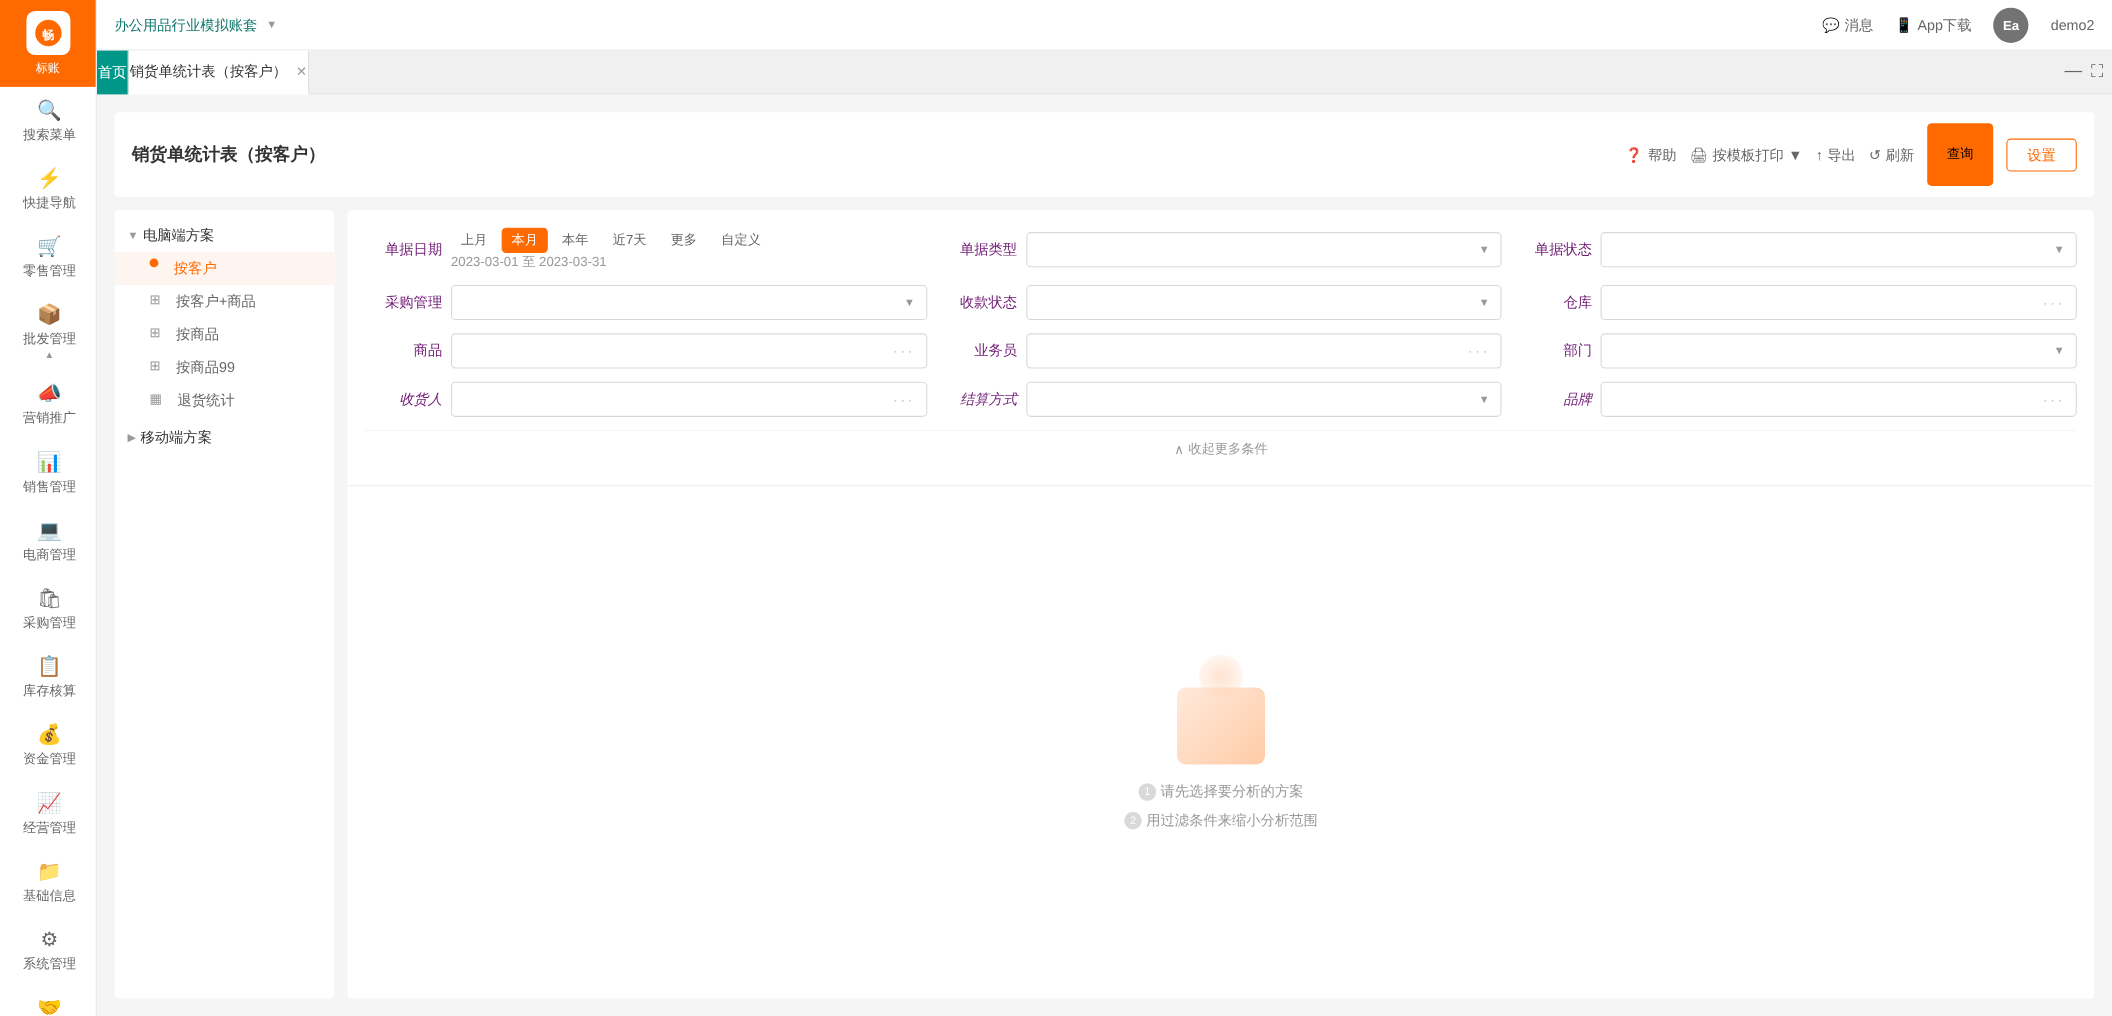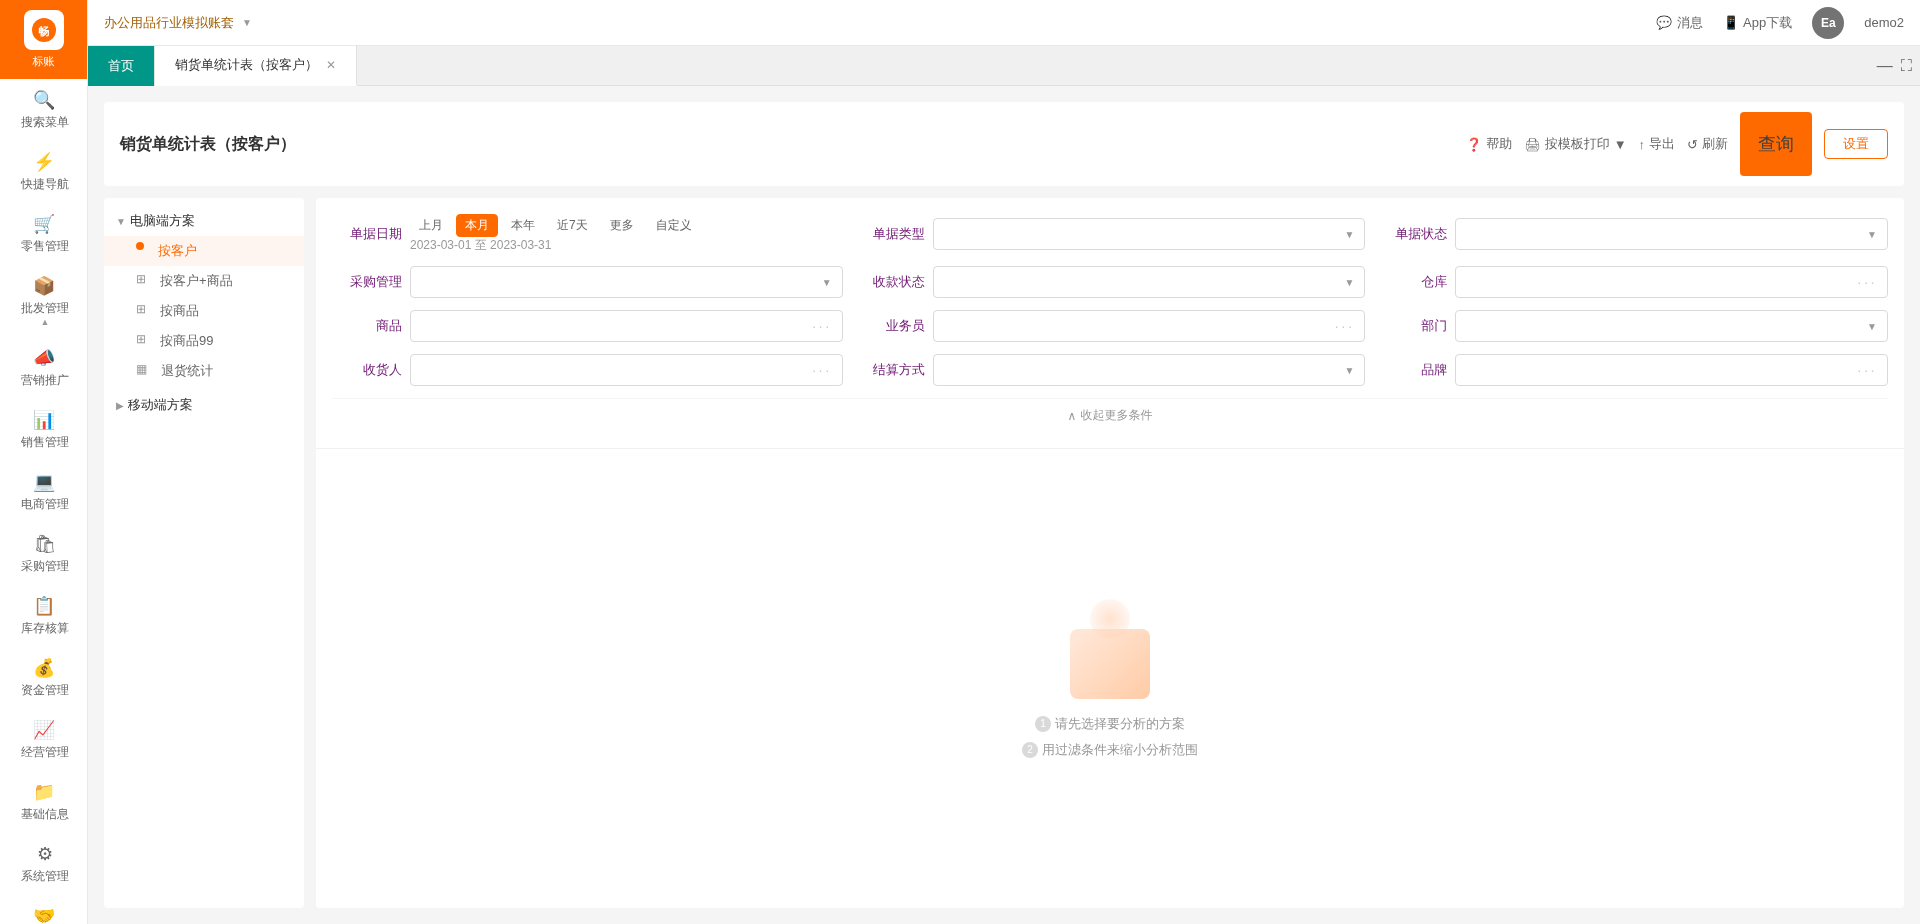--- a/index.html
+++ b/index.html
@@ -69,21 +69,21 @@
       justify-content: space-between;
       flex-shrink: 0;
     }
     .top-header-left {
       display: flex;
       align-items: center;
       gap: 8px;
       color: #666;
       font-size: 13px;
     }
-    .top-header-left .company-name { color: #a16207; }
+    .top-header-left .company-name { color: #0f766e; }
     .top-header-left .dropdown-icon { color: #999; font-size: 10px; }
     .top-header-right {
       display: flex;
       align-items: center;
       gap: 20px;
       color: #666;
       font-size: 13px;
     }
     .top-header-right .action-item {
       display: flex; align-items: center; gap: 4px; cursor: pointer;
@@ -104,21 +104,21 @@
       background: #f0f0f0;
       display: flex;
       align-items: center;
       flex-shrink: 0;
       border-bottom: 1px solid #e0e0e0;
     }
     .tab {
       height: 40px;
       display: flex;
       align-items: center;
-      padding: 0 20px;
+      padding: 0 1px;
       cursor: pointer;
       font-size: 13px;
       color: #666;
       border-right: 1px solid #e0e0e0;
       background: #f0f0f0;
       gap: 8px;
       white-space: nowrap;
     }
     .tab.active {
       background: #fff;
@@ -150,24 +150,24 @@
       padding: 10px 16px;
       border-radius: 4px;
     }
     .page-title { font-size: 16px; font-weight: bold; color: #333; }
     .page-actions { display: flex; align-items: center; gap: 12px; }
     .page-action-btn {
       display: flex; align-items: center; gap: 4px;
       color: #666; font-size: 13px; cursor: pointer;
     }
     .btn-primary {
-      background: #ff6a00; color: #404040;
+      background: #ff6a00; color: #000000;
       border: none; padding: 20px 18px;
       border-radius: 4px; cursor: pointer;
-      font-size: 18px;
+      font-size: 12px;
     }
     .btn-secondary {
       background: #fff; color: #ff6a00;
       border: 1px solid #ff6a00; padding: 5px 18px;
       border-radius: 4px; cursor: pointer;
       font-size: 13px;
     }
 
     
     .main-content {
@@ -625,21 +625,21 @@
               <span class="filter-label">部门</span>
               <div class="filter-control">
                 <div class="filter-select">
                   <span class="placeholder"></span>
                   <span class="select-arrow">▼</span>
                 </div>
               </div>
             </div>
           </div>
 
-          <div class="filter-3col" style="margin-top:12px;">
+          <div class="filter-3col" style="margin-top:12px;font-style:italic;">
             <div class="filter-item">
               <span class="filter-label">收货人</span>
               <div class="filter-control">
                 <div class="filter-select" style="justify-content:flex-end;">
                   <span class="more-icon">···</span>
                 </div>
               </div>
             </div>
             <div class="filter-item">
               <span class="filter-label">结算方式</span>

